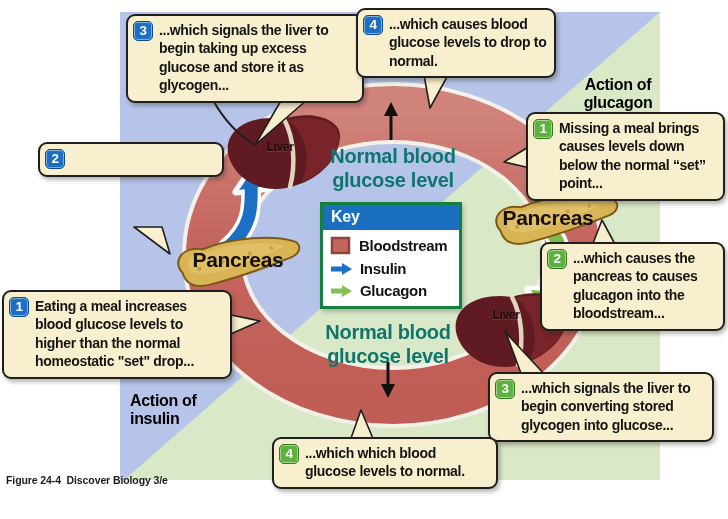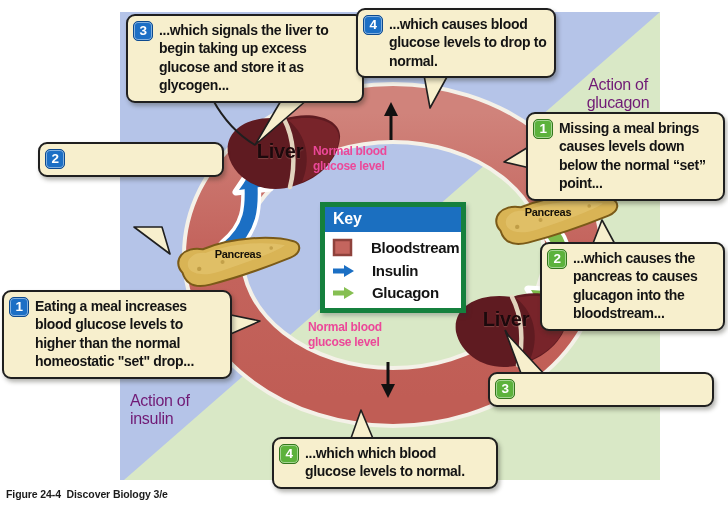--- a/index.html
+++ b/index.html
@@ -11,34 +11,34 @@
            border-radius:9px;padding:5px 7px 6px 5px;display:flex;gap:6px;align-items:flex-start;
            box-shadow:2px 3px 4px rgba(40,40,30,.35);font-weight:bold;font-size:14px;
            line-height:1.32;letter-spacing:-0.3px;color:#141414;}
   .badge{flex:0 0 auto;width:20px;height:20px;box-sizing:border-box;border-radius:5px;color:#fff;
          text-align:center;line-height:17px;font-size:13.5px;font-weight:bold;
          box-shadow:inset 0 0 0 1px rgba(255,255,255,.45);}
   .badge-blue{background:#1c6fc5;border:1.5px solid #0d4a8f;}
   .badge-green{background:#5cb23c;border:1.5px solid #33761d;}
   .callout-text{flex:1 1 auto;}
 
-  .action-label{position:absolute;font-weight:normal;font-size:16px;line-height:1.15;color:#701a75;
+  .action-label{position:absolute;font-weight:bold;font-size:16px;line-height:1.15;color:#000000;
                 white-space:pre-line;letter-spacing:-0.3px;}
-  .normal-label{position:absolute;font-weight:bold;font-size:12px;line-height:1.22;color:#ec4899;
-                text-align:left;white-space:pre-line;letter-spacing:-0.3px;}
+  .normal-label{position:absolute;font-weight:bold;font-size:20px;line-height:1.22;color:#0f766e;
+                text-align:center;white-space:pre-line;letter-spacing:-0.3px;}
   .organ-label{position:absolute;font-weight:bold;text-align:center;letter-spacing:-0.3px;}
-  .liver-label{font-size:20px;color:#1c090c;text-shadow:0 1px 1px rgba(190,140,130,0.35);}
-  .pancreas-label{font-size:11px;color:#141008;}
+  .liver-label{font-size:12px;color:#1c090c;text-shadow:0 1px 1px rgba(190,140,130,0.35);}
+  .pancreas-label{font-size:21px;color:#141008;}
 
   .key-box{position:absolute;left:320px;top:202px;width:136px;background:#ffffff;
-           border:5px solid #15803d;box-shadow:2px 3px 4px rgba(40,40,60,.25);}
+           border:3px solid #15803d;box-shadow:2px 3px 4px rgba(40,40,60,.25);}
   .key-header{background:#1b6fc0;color:#ffffff;font-weight:bold;font-size:16px;
               padding:3px 8px 4px;letter-spacing:-0.2px;}
   .key-body{padding:6px 7px 7px;display:flex;flex-direction:column;gap:5px;}
-  .key-row{display:flex;align-items:center;gap:17px;font-weight:bold;font-size:15px;color:#141414;
+  .key-row{display:flex;align-items:center;gap:7px;font-weight:bold;font-size:15px;color:#141414;
            letter-spacing:-0.3px;}
   .key-swatch{flex:0 0 auto;display:block;}
 
   .footer-line{position:absolute;left:6px;font-weight:bold;font-size:10.5px;color:#1b1b1b;
                letter-spacing:-0.1px;}
 </style>
 </head>
 <body>
 
 <div class="page">
@@ -133,20 +133,21 @@
   <div class="callout" style="left:526px;top:112px;width:199px;">
     <span class="badge badge-green">1</span>
     <div class="callout-text">Missing a meal brings causes levels down below the normal “set” point...</div>
   </div>
   <div class="callout" style="left:540px;top:242px;width:185px;">
     <span class="badge badge-green">2</span>
     <div class="callout-text">...which causes the pancreas to causes glucagon into the bloodstream...</div>
   </div>
   <div class="callout" style="left:488px;top:372px;width:226px;">
     <span class="badge badge-green">3</span>
+    <div class="callout-text">...which signals the liver to begin converting stored glycogen into glucose...</div>
   </div>
   <div class="callout" style="left:272px;top:437px;width:226px;">
     <span class="badge badge-green">4</span>
     <div class="callout-text">...which which blood glucose levels to normal.</div>
   </div>
 
   <div class="action-label" style="left:130px;top:392px;">Action of
 insulin</div>
   <div class="action-label" style="left:568px;top:76px;width:100px;text-align:center;">Action of
 glucagon</div>
@@ -178,15 +179,15 @@
       </div>
       <div class="key-row">
         <svg class="key-swatch" width="23" height="14" viewBox="0 0 23 14">
           <polygon points="1,4.5 12,4.5 12,1 22,7 12,13 12,9.5 1,9.5" fill="#86bf52"></polygon>
         </svg>
         <span>Glucagon</span>
       </div>
     </div>
   </div>
 
-  <div class="footer-line" style="top:488px;">Figure 24-4&nbsp; Discover Biology 3/e</div>
+  <div class="footer-line" style="top:474px;">Figure 24-4&nbsp; Discover Biology 3/e</div>
 
 </div>
 
 </body></html>

